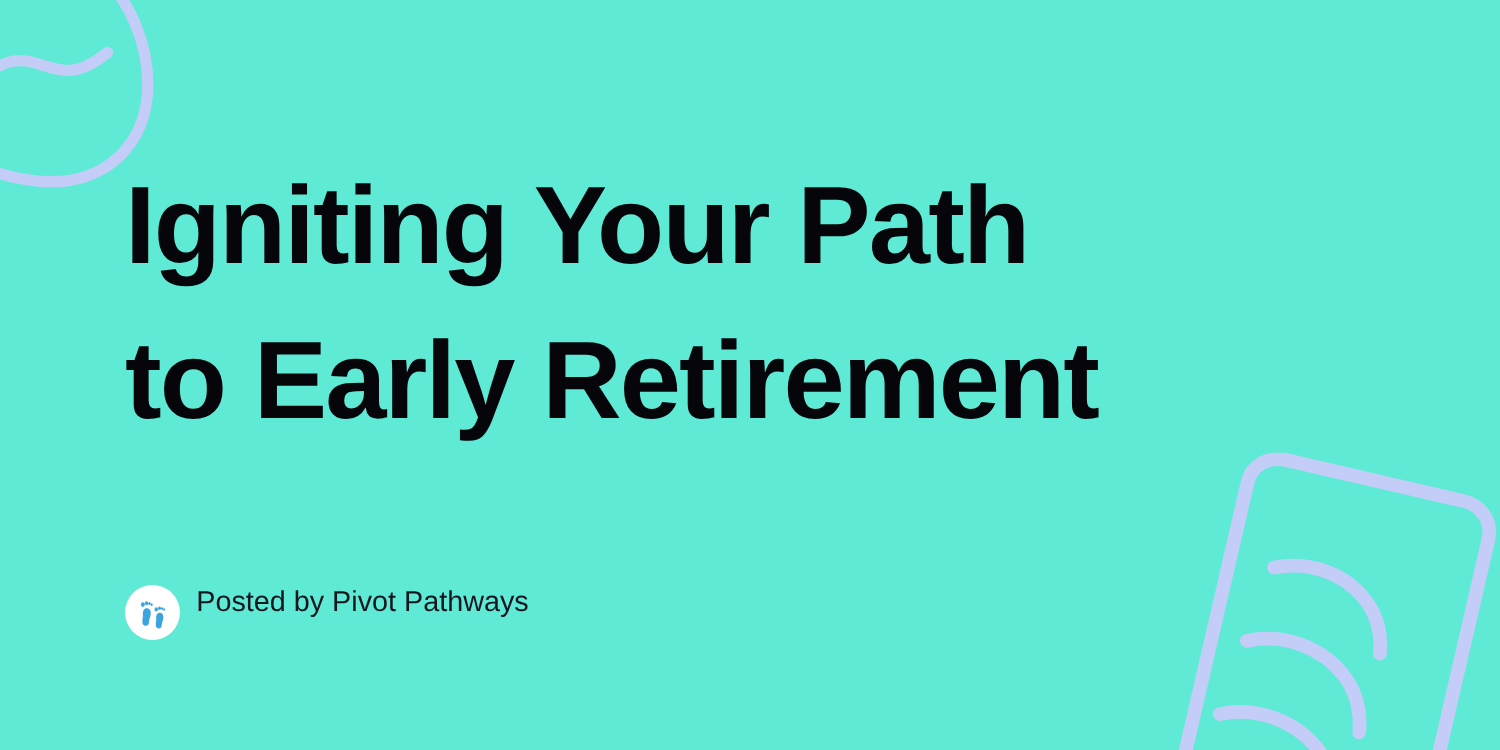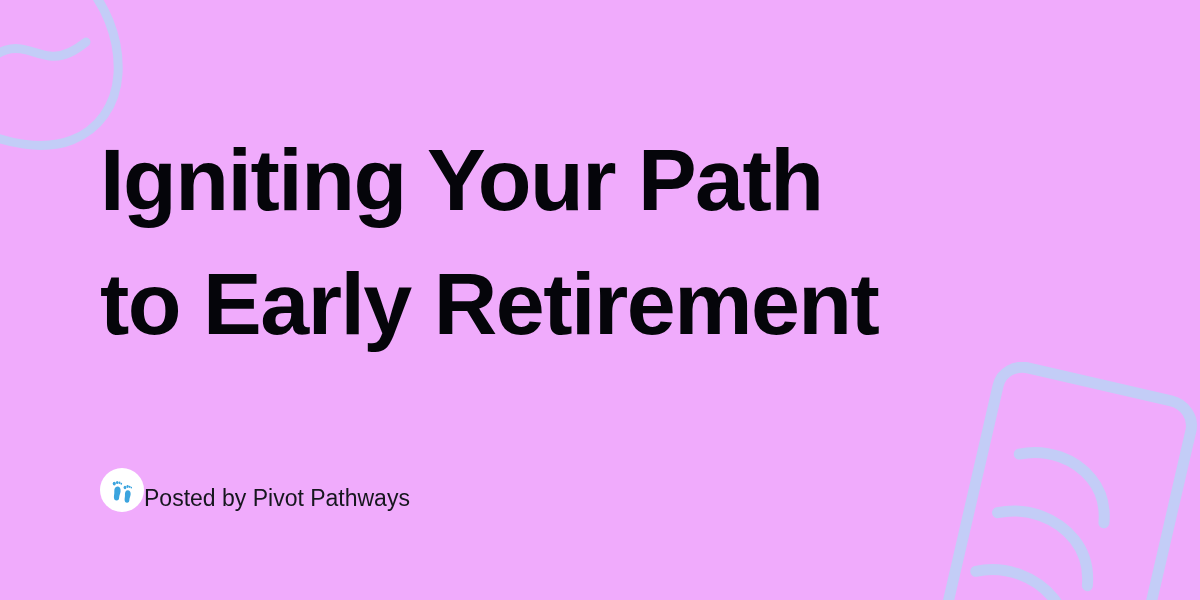--- a/index.html
+++ b/index.html
@@ -10,21 +10,21 @@
     width: 1200px;
     height: 600px;
     overflow: hidden;
     font-family: "Liberation Sans", sans-serif;
   }
 
   #card {
     position: relative;
     width: 1200px;
     height: 600px;
-    background: #f0abfc;
+    background: #5eead4;
     overflow: hidden;
   }
 
   
   .doodle {
     position: absolute;
     pointer-events: none;
   }
   #doodle-blob {
     left: -52px;
@@ -73,21 +73,22 @@
     font-size: 25px;
     letter-spacing: -0.1px;
     color: #0B0B13;
   }
 
   #byline {
     position: absolute;
     top: 468px;
     left: 0;
     display: flex;
-    align-items: flex-end;
+    align-items: flex-start;
+    gap: 13px;
   }
 
   #avatar {
     width: 44px;
     height: 44px;
     border-radius: 50%;
     background: #FFFFFF;
     display: flex;
     align-items: center;
     justify-content: center;

